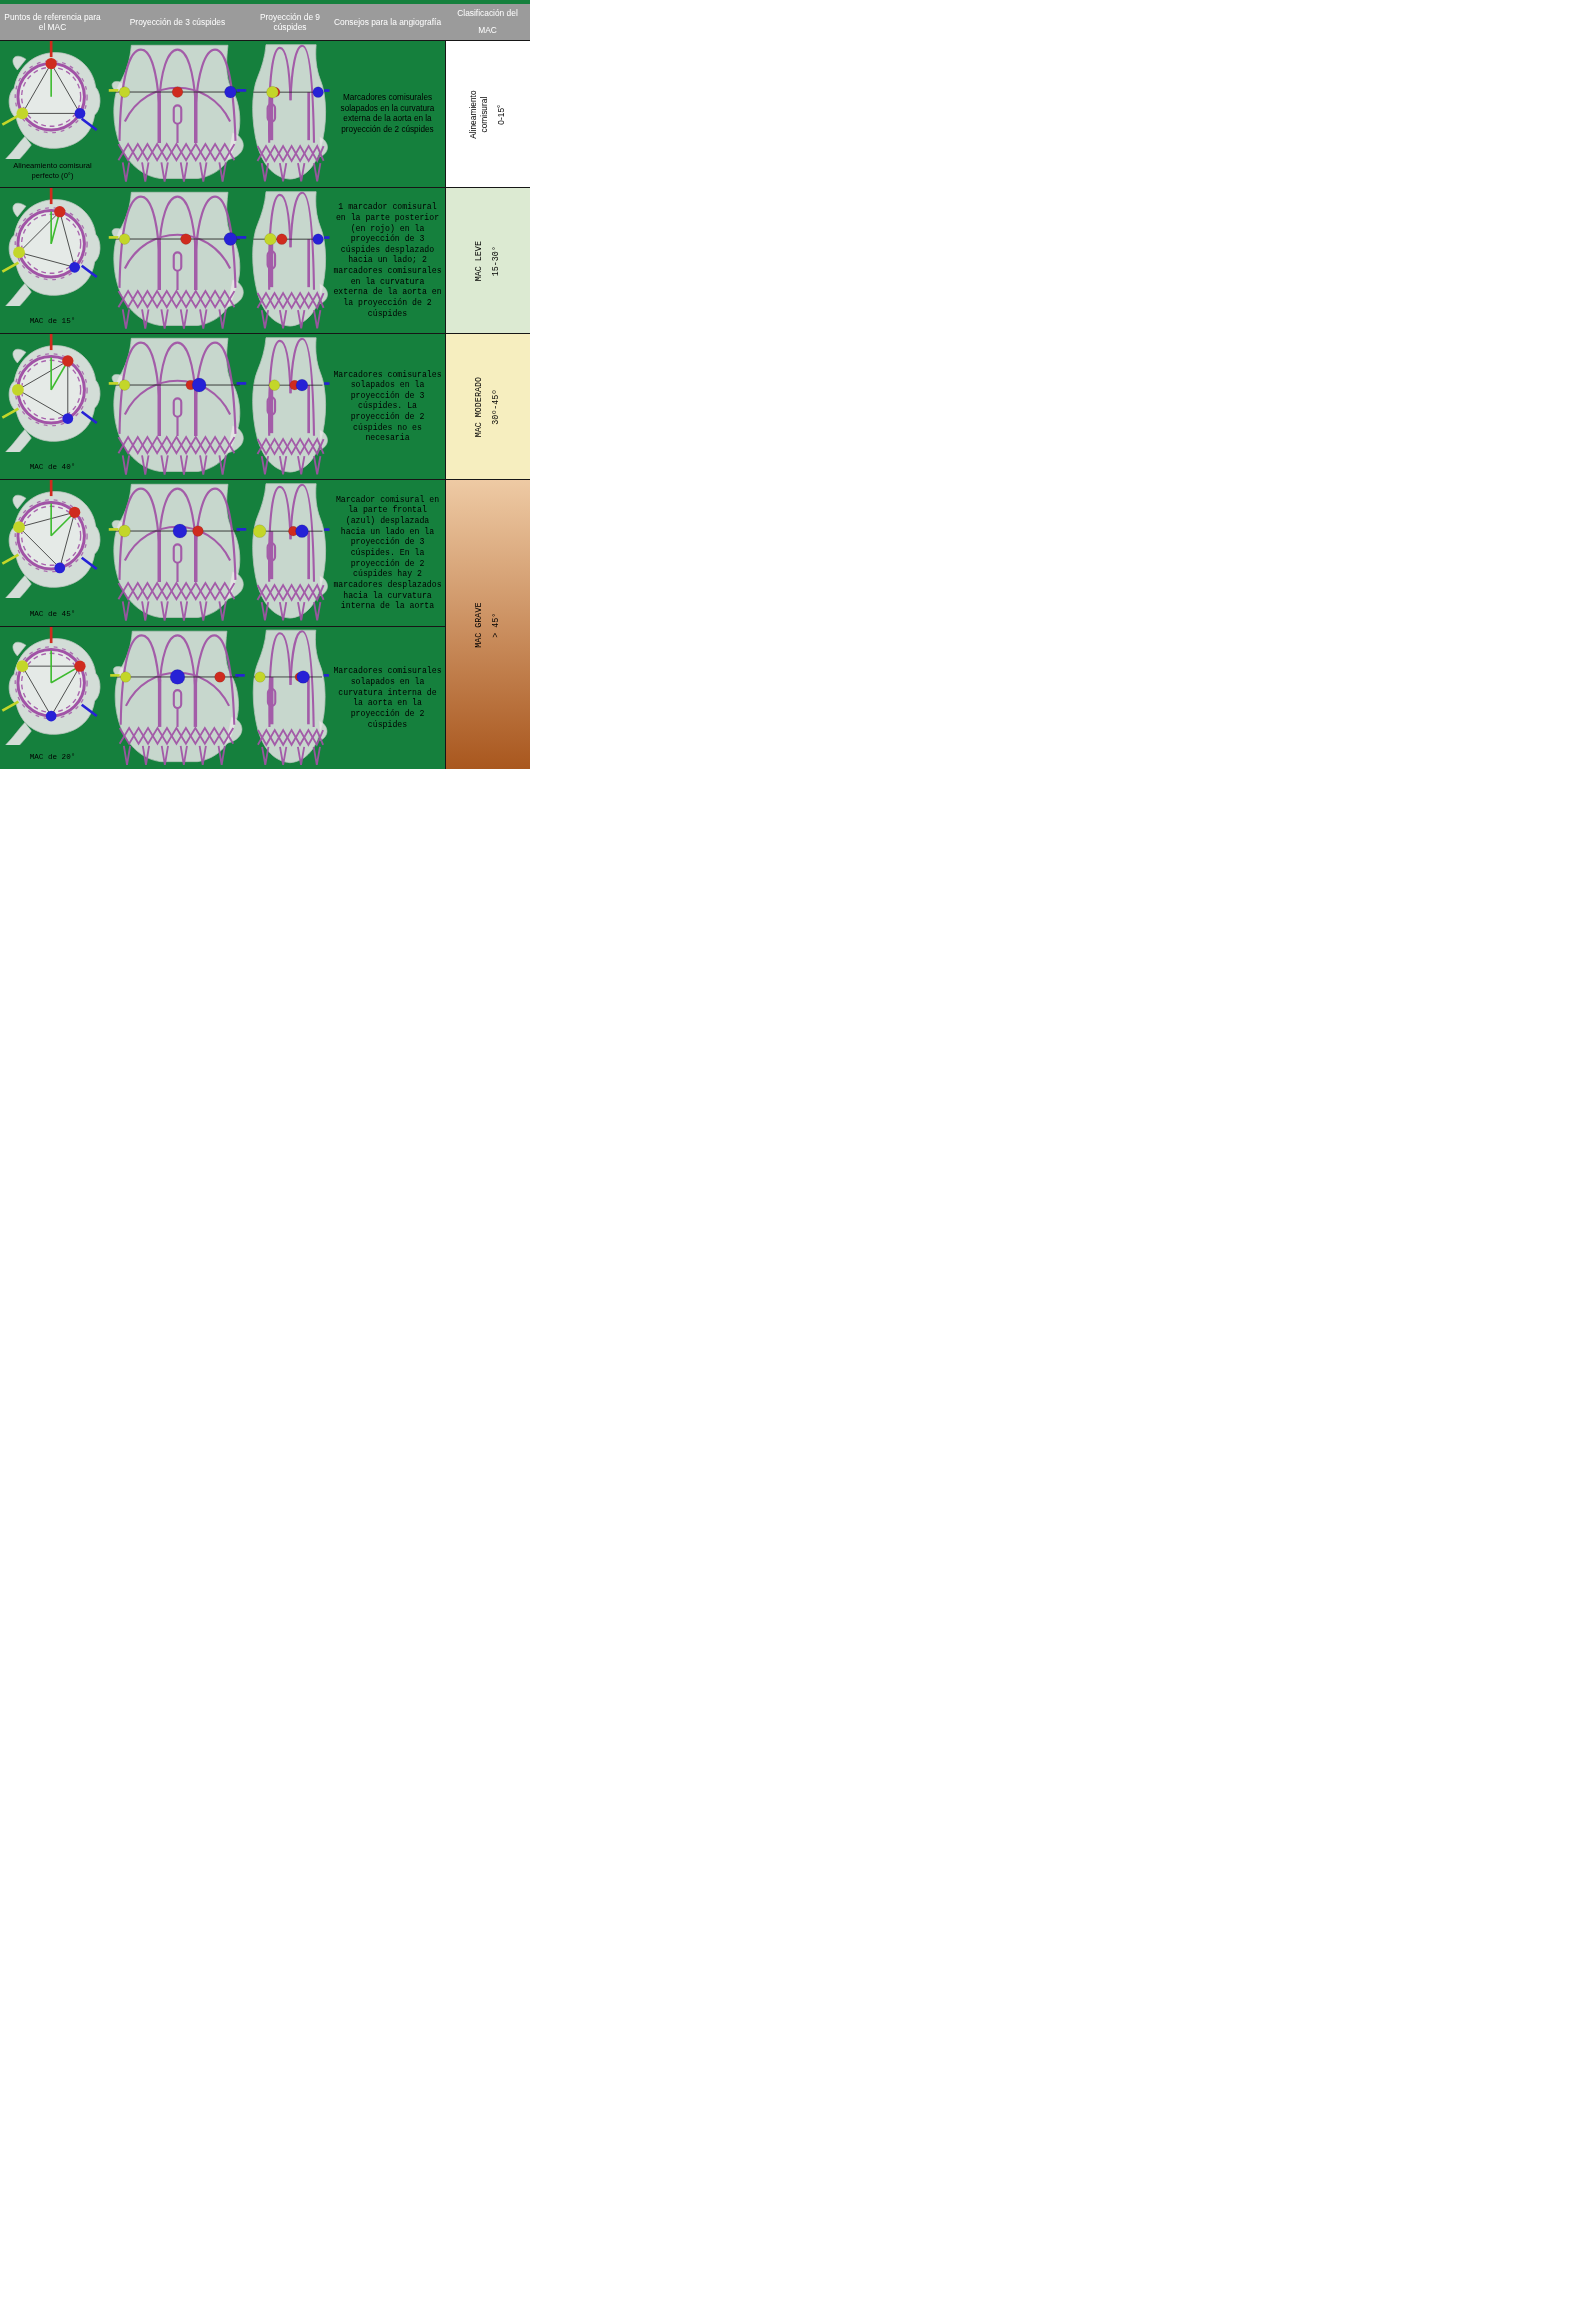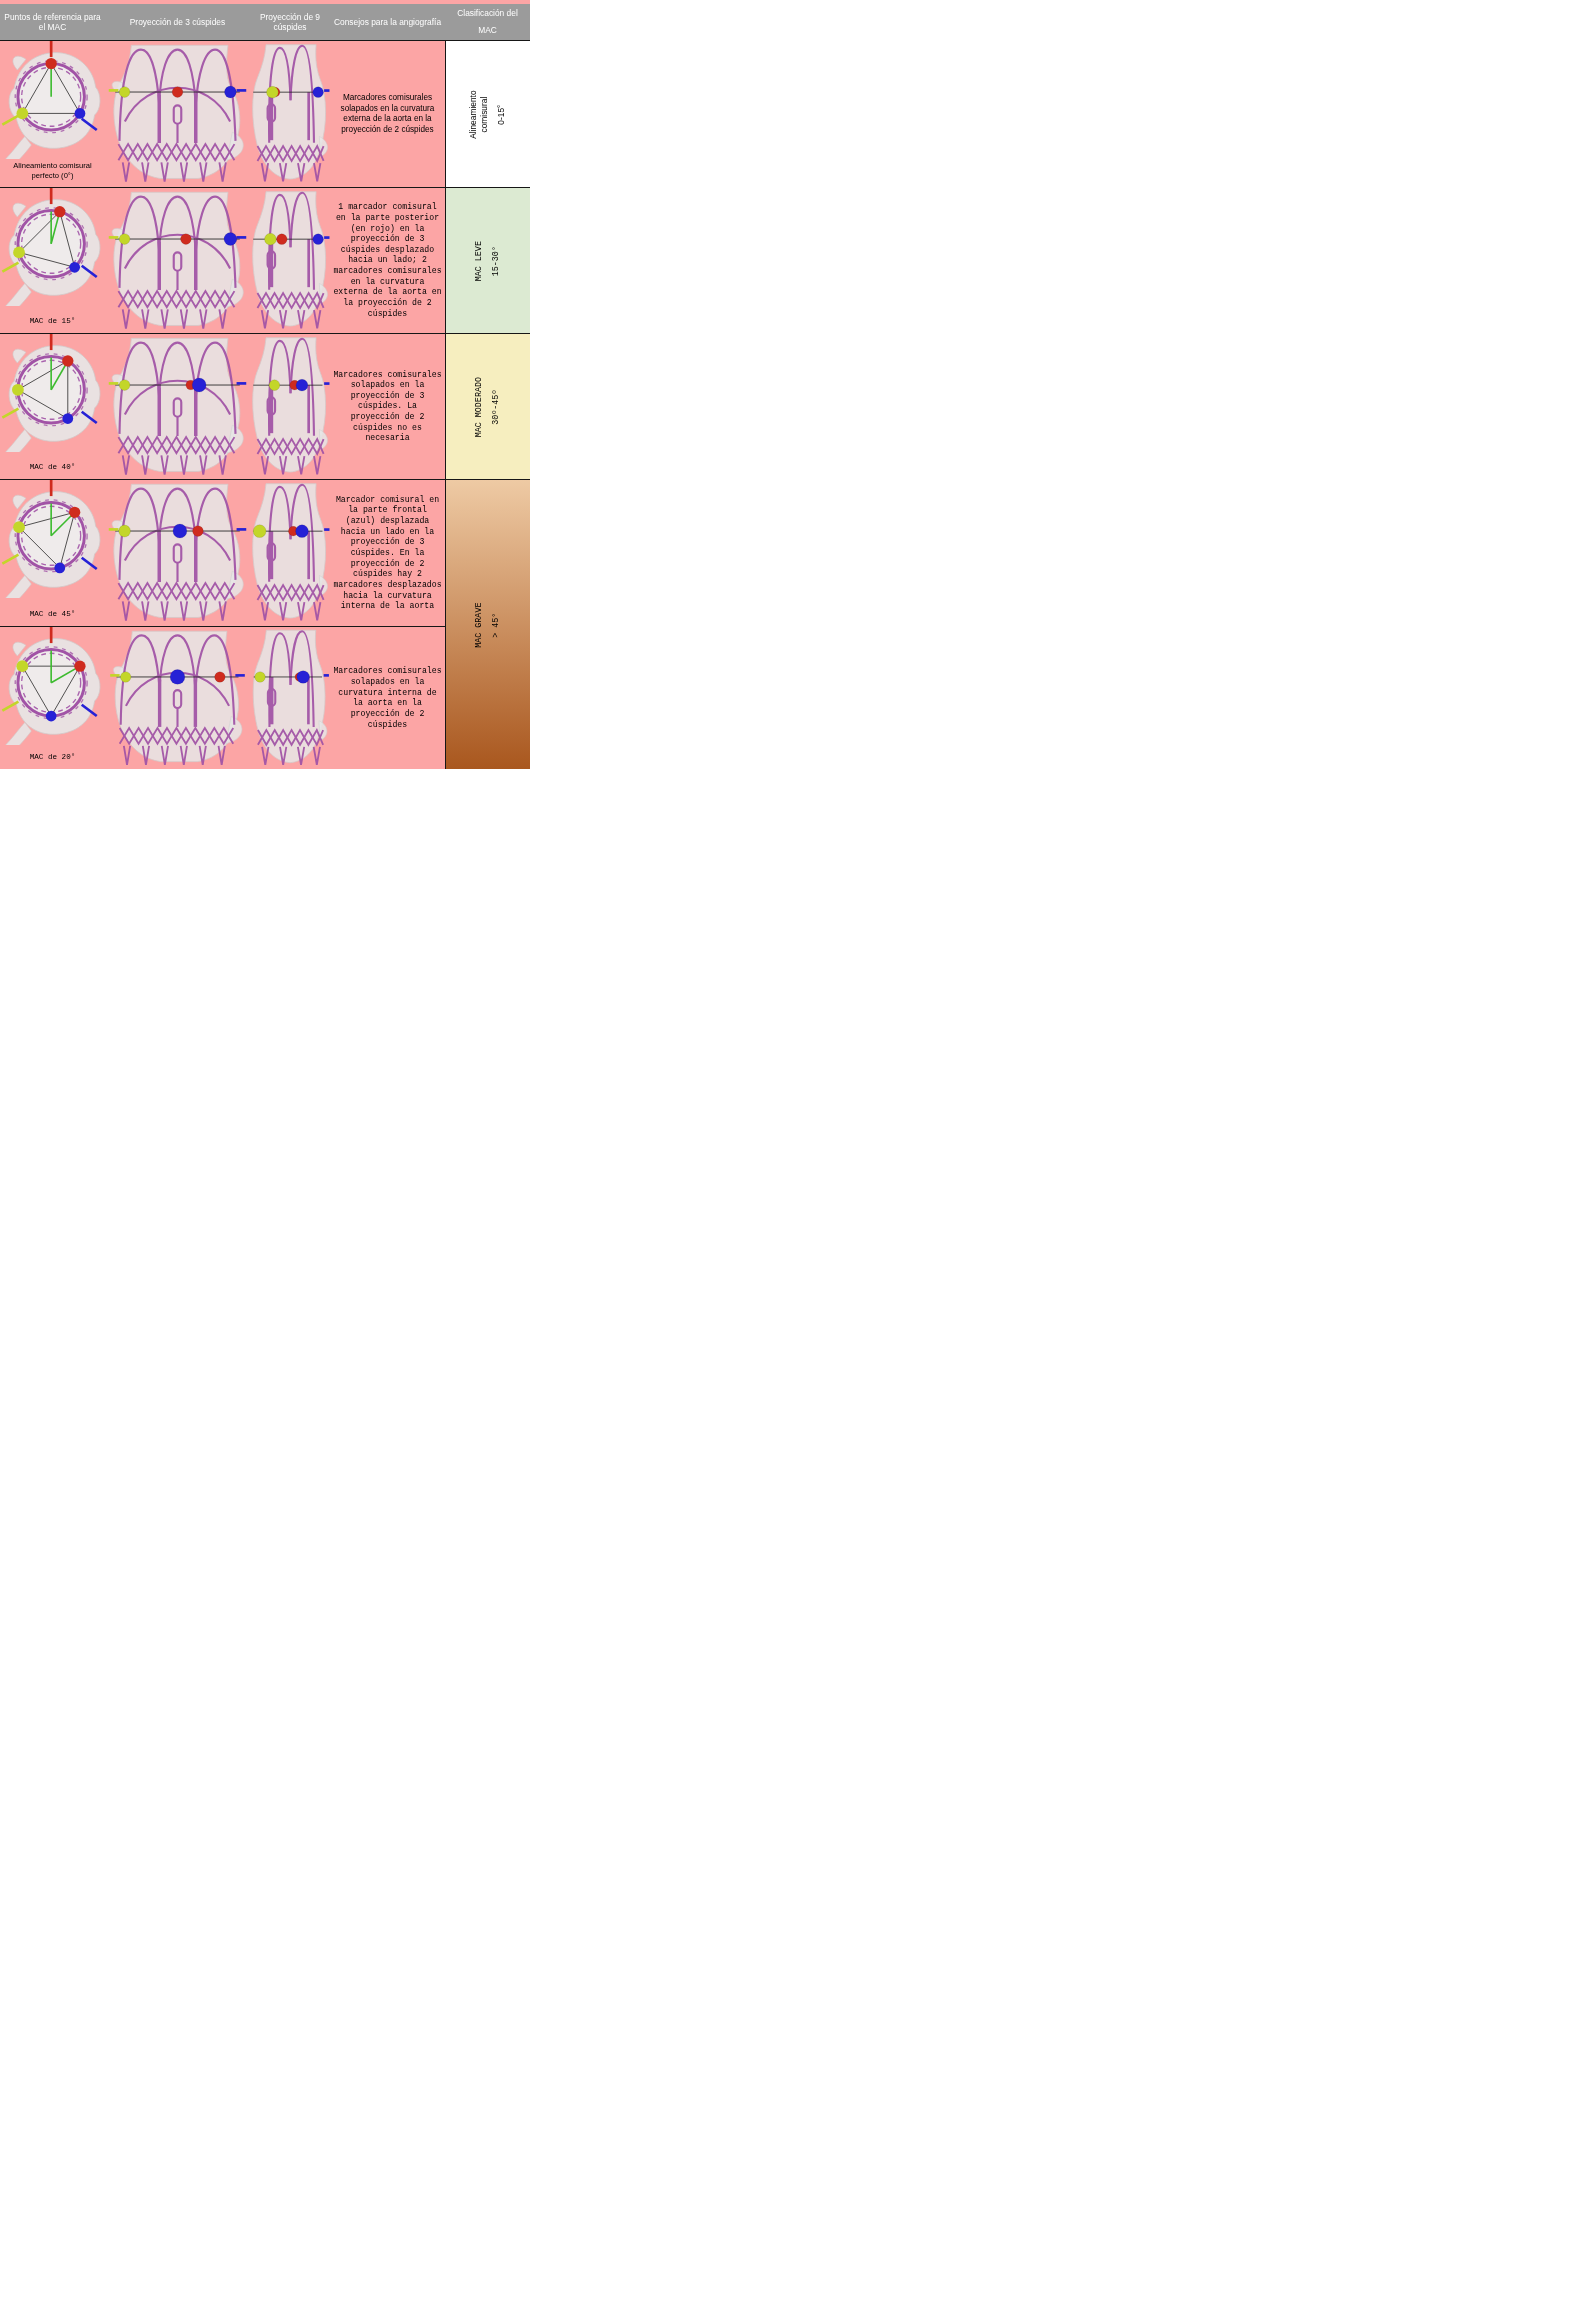--- a/index.html
+++ b/index.html
@@ -1,19 +1,19 @@
 <!DOCTYPE html>
 <html style="font-size:8.7px"><head>
 <meta charset="utf-8">
 <style>
   html,body{margin:0;padding:0;background:#ffffff;}
   .figure{
     position:relative;
     width:530px;height:769px;
-    background:#fca5a5;
+    background:#15803d;
     font-family:"Liberation Sans","DejaVu Sans",sans-serif;
     color:#000;
     overflow:hidden;
   }
   .grid-cols{display:grid;grid-template-columns:105px 145px 80px 115px 85px;}
   .header{
     margin-top:4.3px;
     height:36px;
     background:#9b9b9b;
     color:#fff;

